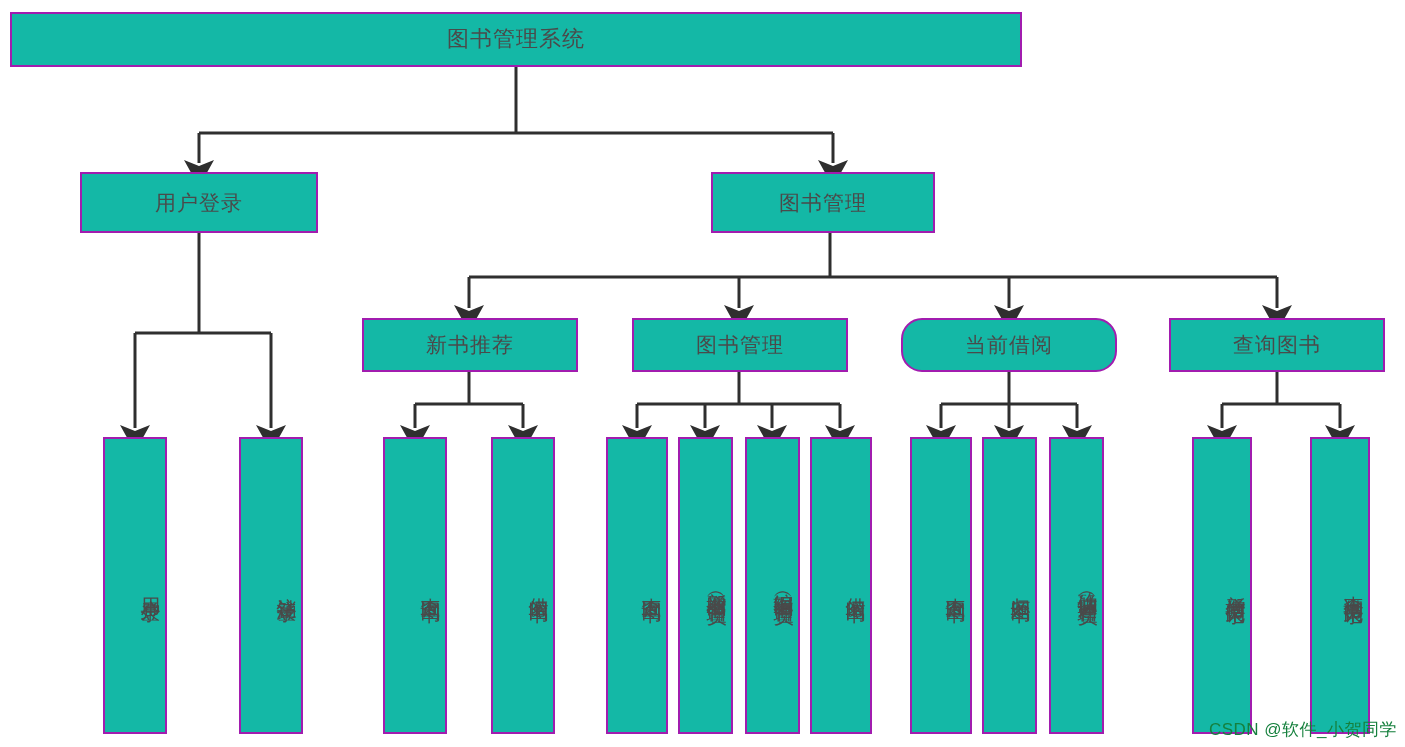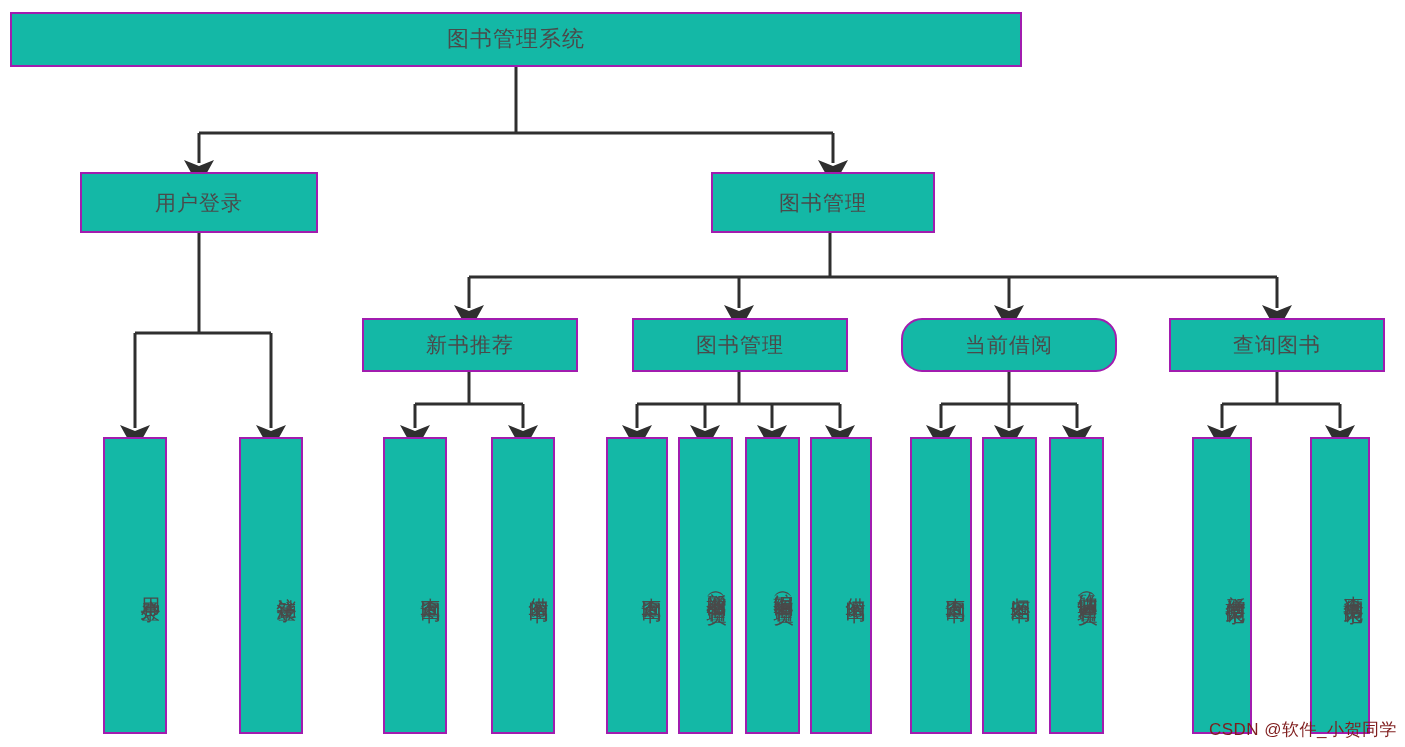--- a/index.html
+++ b/index.html
@@ -56,21 +56,21 @@
   .node.vert .vlabel {
     writing-mode: vertical-rl;
     text-orientation: upright;
     white-space: nowrap;
   }
   .watermark {
     position: absolute;
     right: 8px;
     bottom: 6px;
     font-size: 17px;
-    color: #7f1d1d;
+    color: #15803d;
     white-space: nowrap;
     letter-spacing: 0.5px;
   }
 </style>
 </head>
 <body>
 
 <div id="canvas">
 
   <svg id="edges" viewBox="0 0 1405 747">

